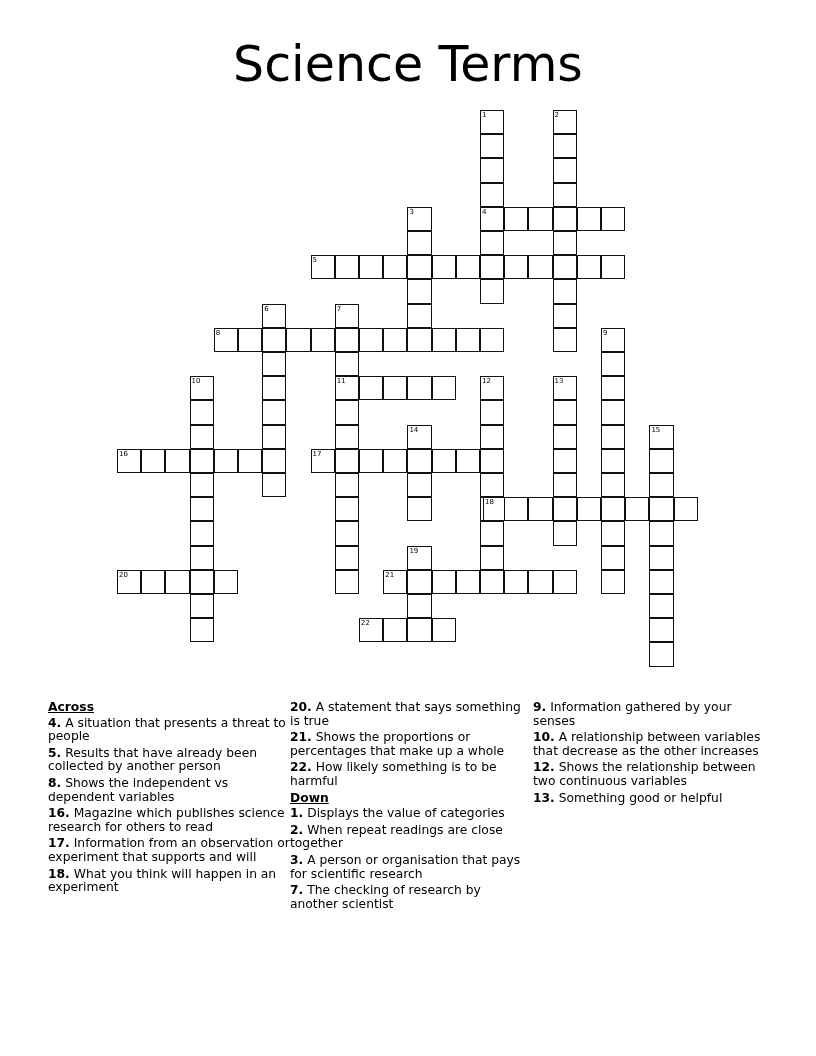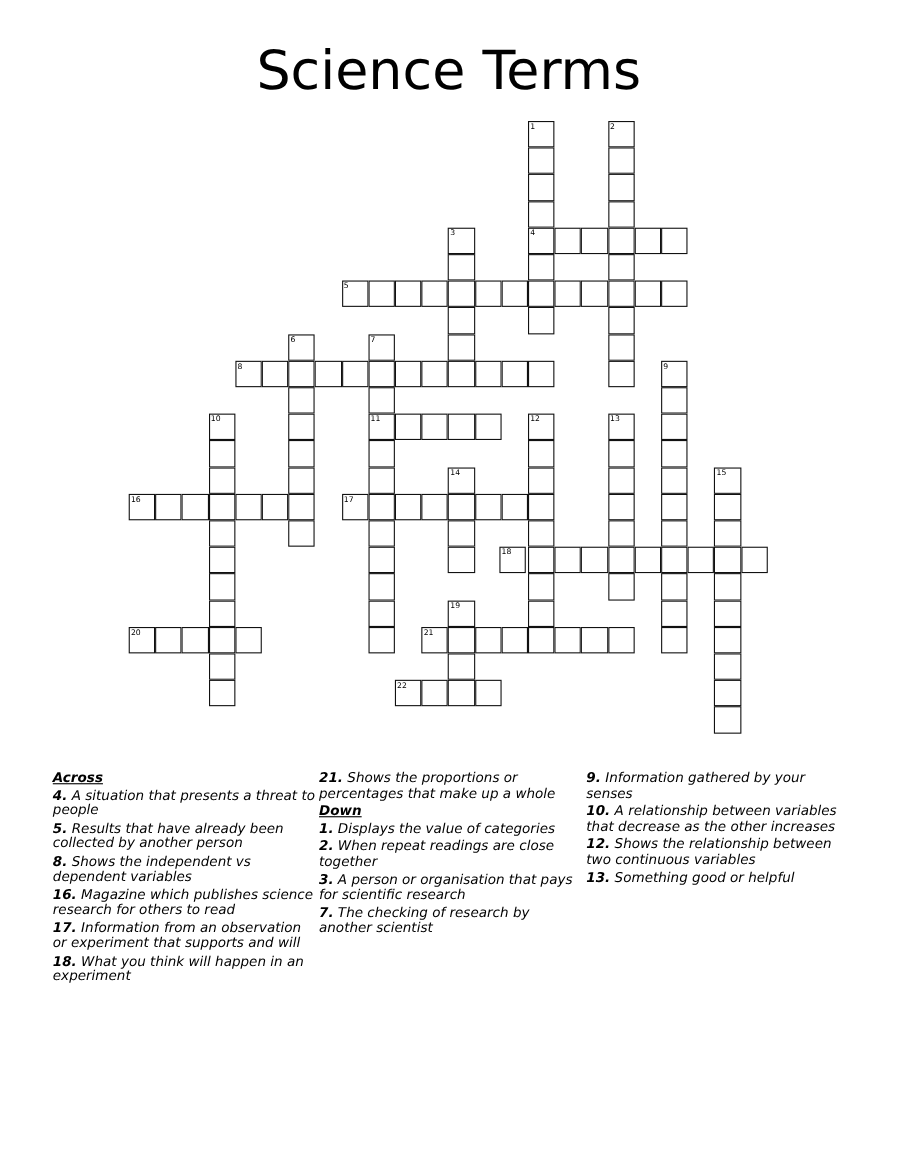--- a/index.html
+++ b/index.html
@@ -2,21 +2,21 @@
 <html><head>
 <meta charset="utf-8">
 <style>
   html, body { margin: 0; padding: 0; background: #ffffff; }
   body { width: 816px; height: 1056px; position: relative; overflow: hidden; font-family: "DejaVu Sans", sans-serif; color: #000; }
   .title { position: absolute; left: 0; top: 30px; width: 816px; text-align: center; font-size: 49px; font-family: "DejaVu Sans", sans-serif; letter-spacing: 0px; line-height: 70px; }
   .grid { position: absolute; left: 0; top: 0; width: 816px; height: 700px; }
   .cell { position: absolute; width: 24.2px; height: 24.2px; box-sizing: border-box; border: 1.2px solid #111; background: #fff; }
   .cell .num { position: absolute; left: 1px; top: 0px; font-size: 7px; line-height: 8px; font-family: "DejaVu Sans", sans-serif; color: #000; }
   .clues { position: absolute; top: 701px; font-size: 12.3px; line-height: 13.6px; font-family: "DejaVu Sans", sans-serif; }
-  .clues .col { position: absolute; top: 0; width: 242px; font-style: italic; }
+  .clues .col { position: absolute; top: 0; width: 242px; }
   .clue-heading { font-weight: bold; text-decoration: underline; margin-bottom: 2px; }
   .clue { margin-bottom: 3px; }
   .clue b { font-weight: bold; }
 </style>
 </head>
 <body>
 
 <div class="title">Science Terms</div>
 
 <div class="grid" id="grid">
@@ -180,21 +180,21 @@
     <div class="cell" style="left: 165.4px; top: 448.8px;"></div>
     <div class="cell" style="left: 213.8px; top: 448.8px;"></div>
     <div class="cell" style="left: 238px; top: 448.8px;"></div>
     <div class="cell" style="left: 310.6px; top: 448.8px;">
       <span class="num">17</span>
     </div>
     <div class="cell" style="left: 359px; top: 448.8px;"></div>
     <div class="cell" style="left: 383.2px; top: 448.8px;"></div>
     <div class="cell" style="left: 431.6px; top: 448.8px;"></div>
     <div class="cell" style="left: 455.8px; top: 448.8px;"></div>
-    <div class="cell" style="left: 454px; top: 497.2px;">
+    <div class="cell" style="left: 483px; top: 497.2px;">
       <span class="num">18</span>
     </div>
     <div class="cell" style="left: 504.2px; top: 497.2px;"></div>
     <div class="cell" style="left: 528.4px; top: 497.2px;"></div>
     <div class="cell" style="left: 576.8px; top: 497.2px;"></div>
     <div class="cell" style="left: 625.2px; top: 497.2px;"></div>
     <div class="cell" style="left: 673.6px; top: 497.2px;"></div>
     <div class="cell" style="left: 407.4px; top: 545.6px;">
       <span class="num">19</span>
     </div>
@@ -226,21 +226,23 @@
   <div class="col" style="left:48px;">
     <div class="clue-heading">Across</div>
     <div class="clue"><b>4.</b> <span>A situation that presents a threat to people</span></div>
     <div class="clue"><b>5.</b> <span>Results that have already been collected by another person</span></div>
     <div class="clue"><b>8.</b> <span>Shows the independent vs dependent variables</span></div>
     <div class="clue"><b>16.</b> <span>Magazine which publishes science research for others to read</span></div>
     <div class="clue"><b>17.</b> <span>Information from an observation or experiment that supports and will</span></div>
     <div class="clue"><b>18.</b> <span>What you think will happen in an experiment</span></div>
   </div>
   <div class="col" style="left:290px;">
+    <div class="clue"><b>20.</b> <span>A statement that says something is true</span></div>
     <div class="clue"><b>21.</b> <span>Shows the proportions or percentages that make up a whole</span></div>
+    <div class="clue"><b>22.</b> <span>How likely something is to be harmful</span></div>
     <div class="clue-heading">Down</div>
     <div class="clue"><b>1.</b> <span>Displays the value of categories</span></div>
     <div class="clue"><b>2.</b> <span>When repeat readings are close together</span></div>
     <div class="clue"><b>3.</b> <span>A person or organisation that pays for scientific research</span></div>
     <div class="clue"><b>7.</b> <span>The checking of research by another scientist</span></div>
   </div>
   <div class="col" style="left:533px;">
     <div class="clue"><b>9.</b> <span>Information gathered by your senses</span></div>
     <div class="clue"><b>10.</b> <span>A relationship between variables that decrease as the other increases</span></div>
     <div class="clue"><b>12.</b> <span>Shows the relationship between two continuous variables</span></div>

